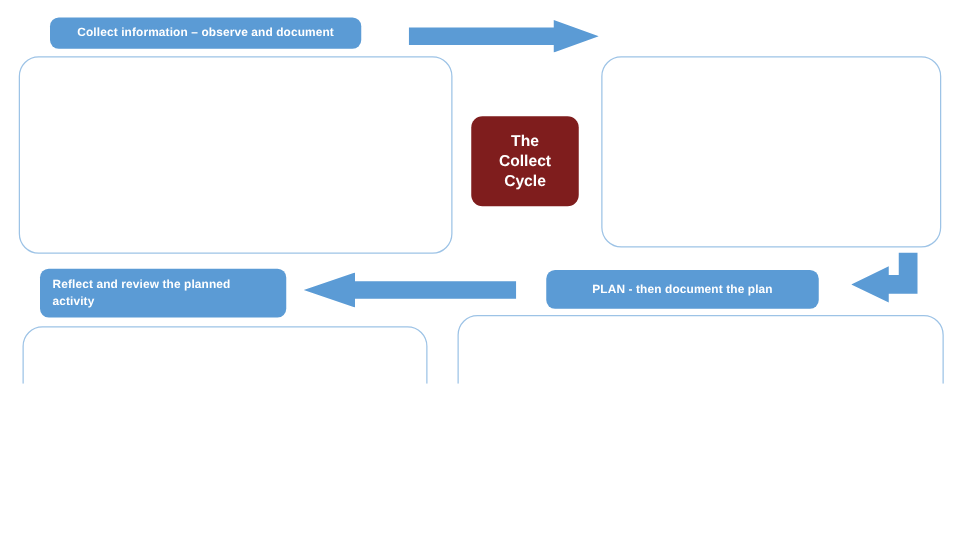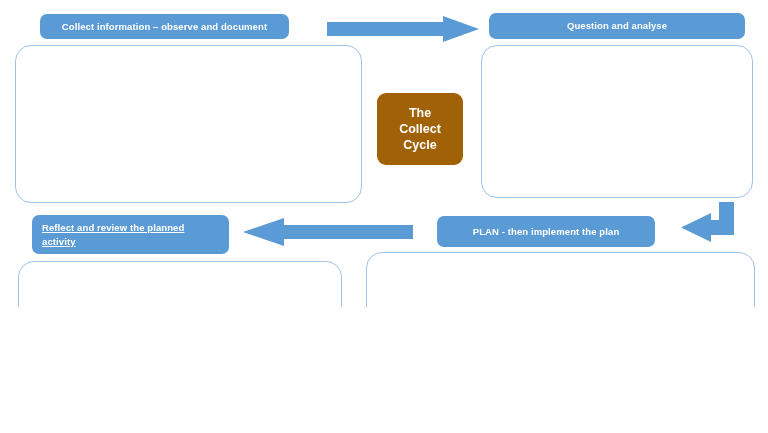--- a/index.html
+++ b/index.html
@@ -43,21 +43,21 @@
   .write-box {
     position: absolute;
     background: #ffffff;
     border: 1.2px solid #9DC3E6;
     border-radius: 16px;
     box-sizing: border-box;
   }
   
   .center-badge {
     position: absolute;
-    background: #a16207;
+    background: #7f1d1d;
     color: #ffffff;
     border-radius: 9px;
     font-size: 12.5px;
     font-weight: bold;
     line-height: 1.28;
     display: flex;
     align-items: center;
     justify-content: center;
     text-align: center;
     box-sizing: border-box;
@@ -70,21 +70,20 @@
 </style>
 </head>
 <body>
 
 <div id="canvas">
 
   <div class="label-pill center-text" style="left:40px; top:14px; width:249px; height:25px; padding:0 8px;">Collect information – observe and document</div>
 
   <div class="write-box" style="left:15px; top:45px; width:347px; height:158px;"></div>
 
-  <div class="label-pill center-text" style="left:489px; top:13px; width:256px; height:26px; padding:0 8px;">Question and analyse</div>
 
   <div class="write-box" style="left:481px; top:45px; width:272px; height:153px;"></div>
 
   <div class="arrow" style="left:327px; top:16px; width:152px; height:26px;">
     <svg width="152" height="26" viewBox="0 0 152 26">
       <polygon points="0,6 116,6 116,0 152,13 116,26 116,20 0,20" fill="#5B9BD5"></polygon>
     </svg>
   </div>
 
   <div class="center-badge" style="left:377px; top:93px; width:86px; height:72px;">
@@ -94,31 +93,31 @@
       <div>Cycle</div>
     </div>
   </div>
 
   <div class="arrow" style="left:681px; top:202px; width:57px; height:52px;">
     <svg width="57" height="52" viewBox="0 0 57 52">
       <path d="M38,0 L53,0 L53,31 L53,33 L30,33 L30,40 L0,25.5 L30,11 L30,18 L38,18 Z" fill="#5B9BD5"></path>
     </svg>
   </div>
 
-  <div class="label-pill center-text" style="left:437px; top:216px; width:218px; height:31px; padding:0 8px;">PLAN - then implement the plan</div>
+  <div class="label-pill center-text" style="left:437px; top:216px; width:218px; height:31px; padding:0 8px;">PLAN - then document the plan</div>
 
   <div class="write-box" style="left:366px; top:252px; width:389px; height:166px;"></div>
 
   <div class="arrow" style="left:243px; top:218px; width:170px; height:28px;">
     <svg width="170" height="28" viewBox="0 0 170 28">
       <polygon points="170,7 41,7 41,0 0,14 41,28 41,21 170,21" fill="#5B9BD5"></polygon>
     </svg>
   </div>
 
-  <div class="label-pill left-text" style="left:32px; top:215px; width:197px; height:39px; padding:12px 10px;text-decoration:underline;">
+  <div class="label-pill left-text" style="left:32px; top:215px; width:197px; height:39px; padding:12px 10px;">
     <div>
       <div>Reflect and review the planned activity</div>
     </div>
   </div>
 
   <div class="write-box" style="left:18px; top:261px; width:324px; height:159px;"></div>
 
 </div>
 
 </body></html>

